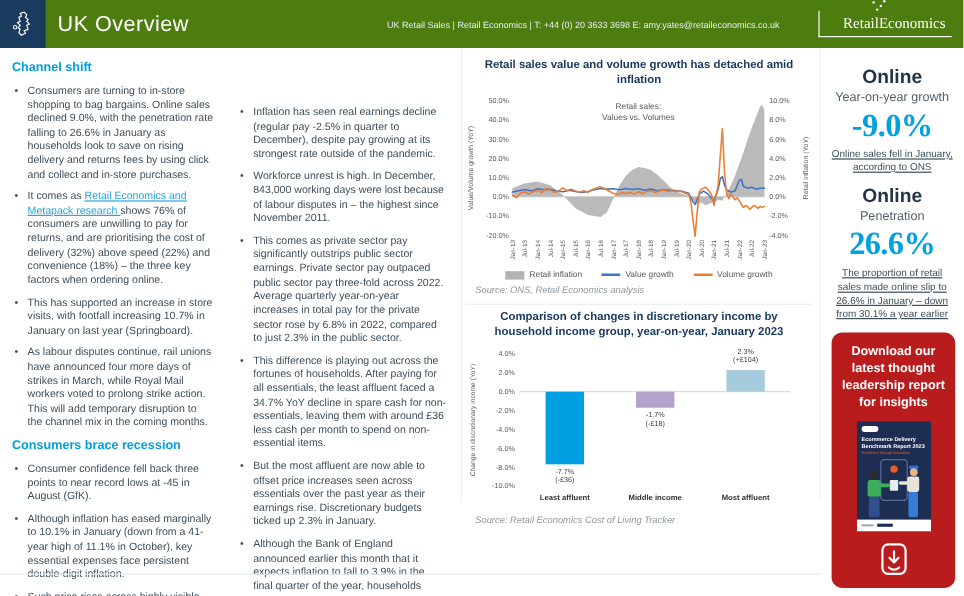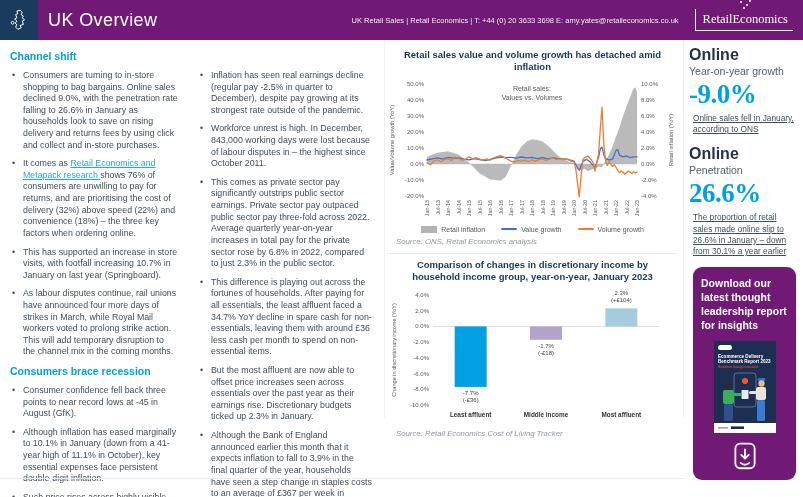--- a/index.html
+++ b/index.html
@@ -1,34 +1,34 @@
 <!DOCTYPE html>
 <html><head>
 <meta charset="utf-8">
 <style>
   * { box-sizing: border-box; }
   body { margin:0; width:803px; height:497px; background:#fff; position:relative; overflow:hidden;
          font-family:"Liberation Sans", sans-serif; color:#3e4e5a; }
 
   
-  header { height:40px; background:#701a75; display:flex; align-items:center; }
+  header { height:40px; background:#4d7c0f; display:flex; align-items:center; }
   .flag-box { width:38px; height:40px; background:#1a3a5e; display:flex; align-items:center; justify-content:center; flex:0 0 38px; }
   .page-title { font-size:18px; font-weight:400; color:#fff; margin:0 0 0 10px; letter-spacing:.4px; }
   .hdr-spacer { flex:1; }
-  .hdr-contact { font-size:7.5px; color:#e8eef4; margin-right:16px; white-space:nowrap; }
-  .hdr-logo { position:relative; margin-right:10px; padding:3px 5px 3px 7px; border-left:1px solid #fff;
+  .hdr-contact { font-size:7.5px; color:#e8eef4; margin-right:32px; white-space:nowrap; }
+  .hdr-logo { position:relative; margin-right:10px; padding:3px 5px 3px 20px; border-left:1px solid #fff;
               border-bottom:1px solid #fff; font-family:"Liberation Serif", serif; font-size:12.5px; color:#fff; }
   .hdr-logo .dot { position:absolute; width:2px; height:2px; background:#fff; border-radius:50%; }
 
   
   .main { display:flex; height:378px; }
   .col1 { width:186px; padding:8px 8px 0 10px; }
-  .col2 { width:198px; padding:30px 12px 0 12px; }
+  .col2 { width:198px; padding:30px 12px 0 12px;margin-top:18px; }
   .col3 { width:300px; border-left:1px solid #edf0f2; border-right:1px solid #edf0f2; padding:6px 4px 0 1px; }
-  .col4 { flex:1; padding:4px 5px 6px; text-align:left; }
+  .col4 { flex:1; padding:14px 5px 6px; text-align:center; }
 
   h2.sec { color:#00a0dd; font-size:10.5px; font-weight:700; margin:2px 0 8px; }
   ul.bullets { list-style:none; margin:0; padding:0; font-size:8.8px; line-height:1.32; }
   ul.bullets li { position:relative; padding-left:13px; margin-bottom:7px; }
   ul.bullets li::before { content:"•"; position:absolute; left:2px; top:0; color:#3e4e5a; }
   a.inline-link { color:#2aa4dc; }
 
   
   .chart-title { font-size:9.5px; font-weight:700; color:#17375e; text-align:center; margin:3px 8px 2px; line-height:1.3; }
   svg.chart { display:block; margin:0 auto; }
@@ -39,21 +39,21 @@
   .source { font-size:7.8px; color:#8f989f; margin:4px 0 0 10px; text-align:left;font-style:italic; }
   .chart-divider { border:none; border-top:1px solid #e9edf0; margin:7px 2px 5px; }
 
   
   .stat .t { font-size:16px; font-weight:700; color:#233448; margin-top:2px; }
   .stat .s { font-size:10.5px; color:#54606b; margin-top:1px; }
   .stat .v { font-size:27px; font-weight:700; color:#00a1e0; margin:2px 0 3px; letter-spacing:-.5px;font-family:Liberation Serif, serif; }
   .stat .d { font-size:8.3px; color:#3e4e5a; line-height:1.35; margin:0 4px 10px;text-decoration:underline; }
 
   
-  .dl-box { background:#701a75; border-radius:9px; margin:2px 2px 0 4px; padding:10px 8px 6px; color:#fff; cursor:pointer; }
+  .dl-box { background:#b91c1c; border-radius:9px; margin:2px 2px 0 4px; padding:10px 8px 6px; color:#fff; cursor:pointer; }
   .dl-text { font-size:10.5px; font-weight:700; line-height:1.32; }
   .cover { display:block; margin:8px auto 0; }
   .dl-icon { display:block; margin:9px auto 2px; }
 
   .bottom-rule { position:absolute; left:0; top:478px; width:684px; border-top:1px solid #e8ebee; }
 </style>
 </head>
 <body>
 
 <header>
@@ -89,21 +89,21 @@
     <ul class="bullets" id="recession-list">
         <li>Consumer confidence fell back three points to near record lows at -45 in August (GfK).</li>
         <li>Although inflation has eased marginally to 10.1% in January (down from a 41-year high of 11.1% in October), key essential expenses face persistent double-digit inflation.</li>
         <li>Such price rises across highly visible categories including food and energy have a psychological impact on consumers, leaving households feeling as though inflation is greater than headline figures suggest.</li>
       </ul>
   </section>
 
   <section class="col2">
     <ul class="bullets" id="middle-list">
         <li>Inflation has seen real earnings decline (regular pay -2.5% in quarter to December), despite pay growing at its strongest rate outside of the pandemic.</li>
-        <li>Workforce unrest is high. In December, 843,000 working days were lost because of labour disputes in – the highest since October 2011.</li>
+        <li>Workforce unrest is high. In December, 843,000 working days were lost because of labour disputes in – the highest since November 2011.</li>
         <li>This comes as private sector pay significantly outstrips public sector earnings. Private sector pay outpaced public sector pay three-fold across 2022. Average quarterly year-on-year increases in total pay for the private sector rose by 6.8% in 2022, compared to just 2.3% in the public sector.</li>
         <li>This difference is playing out across the fortunes of households. After paying for all essentials, the least affluent faced a 34.7% YoY decline in spare cash for non-essentials, leaving them with around £36 less cash per month to spend on non-essential items.</li>
         <li>But the most affluent are now able to offset price increases seen across essentials over the past year as their earnings rise. Discretionary budgets ticked up 2.3% in January.</li>
         <li>Although the Bank of England announced earlier this month that it expects inflation to fall to 3.9% in the final quarter of the year, households have seen a step change in staples costs to an average of £367 per week in January from £293 two years earlier.</li>
       </ul>
   </section>
 
   <section class="col3">
     <div class="chart-title">Retail sales value and volume growth has detached amid inflation</div>
     <svg id="line-chart" class="chart" width="292" height="152" viewBox="0 0 292 152">

